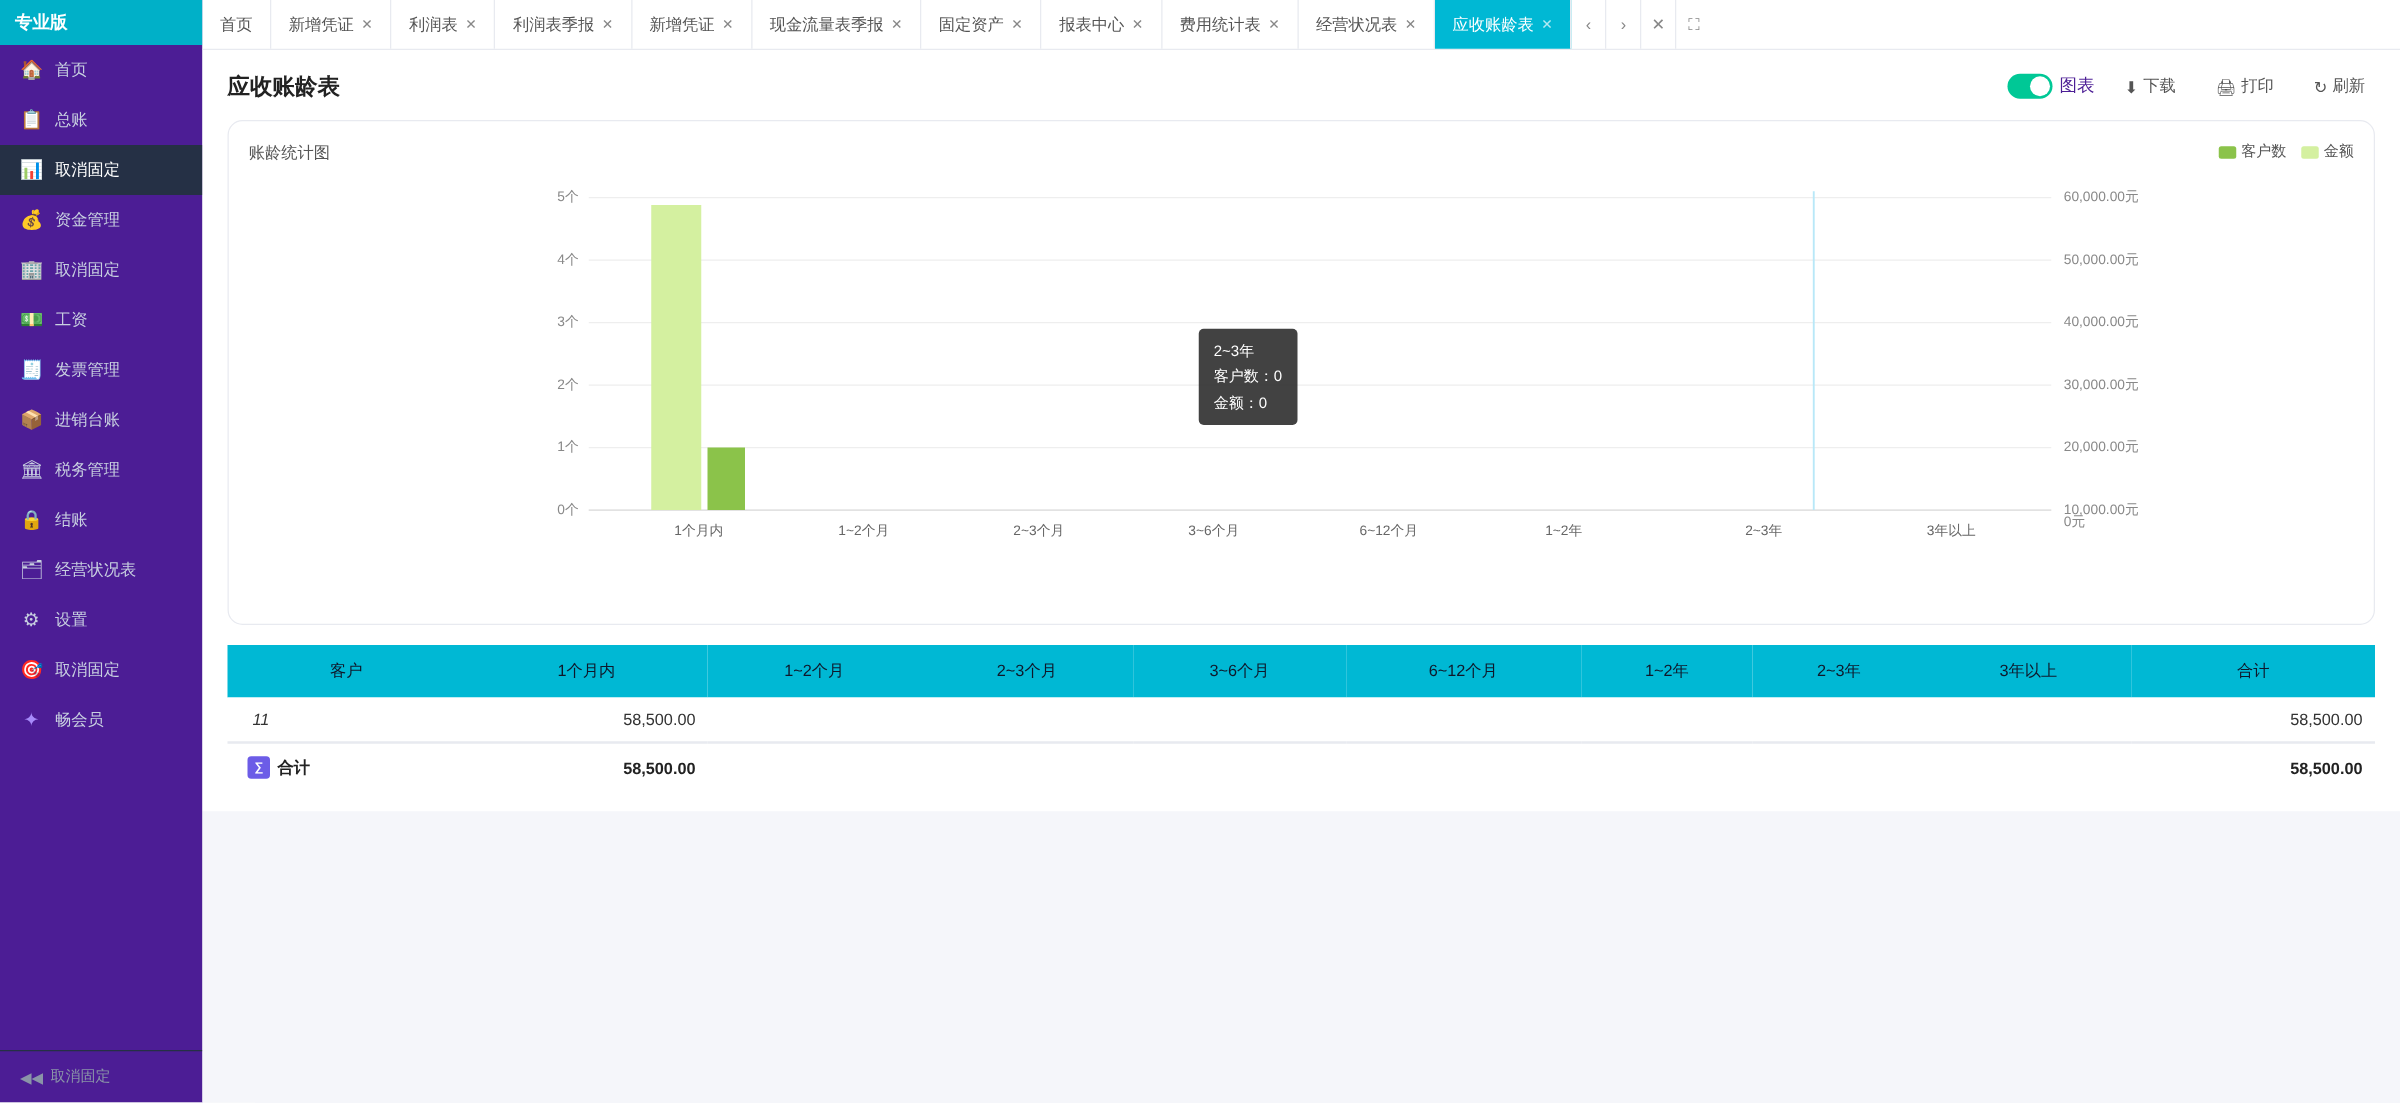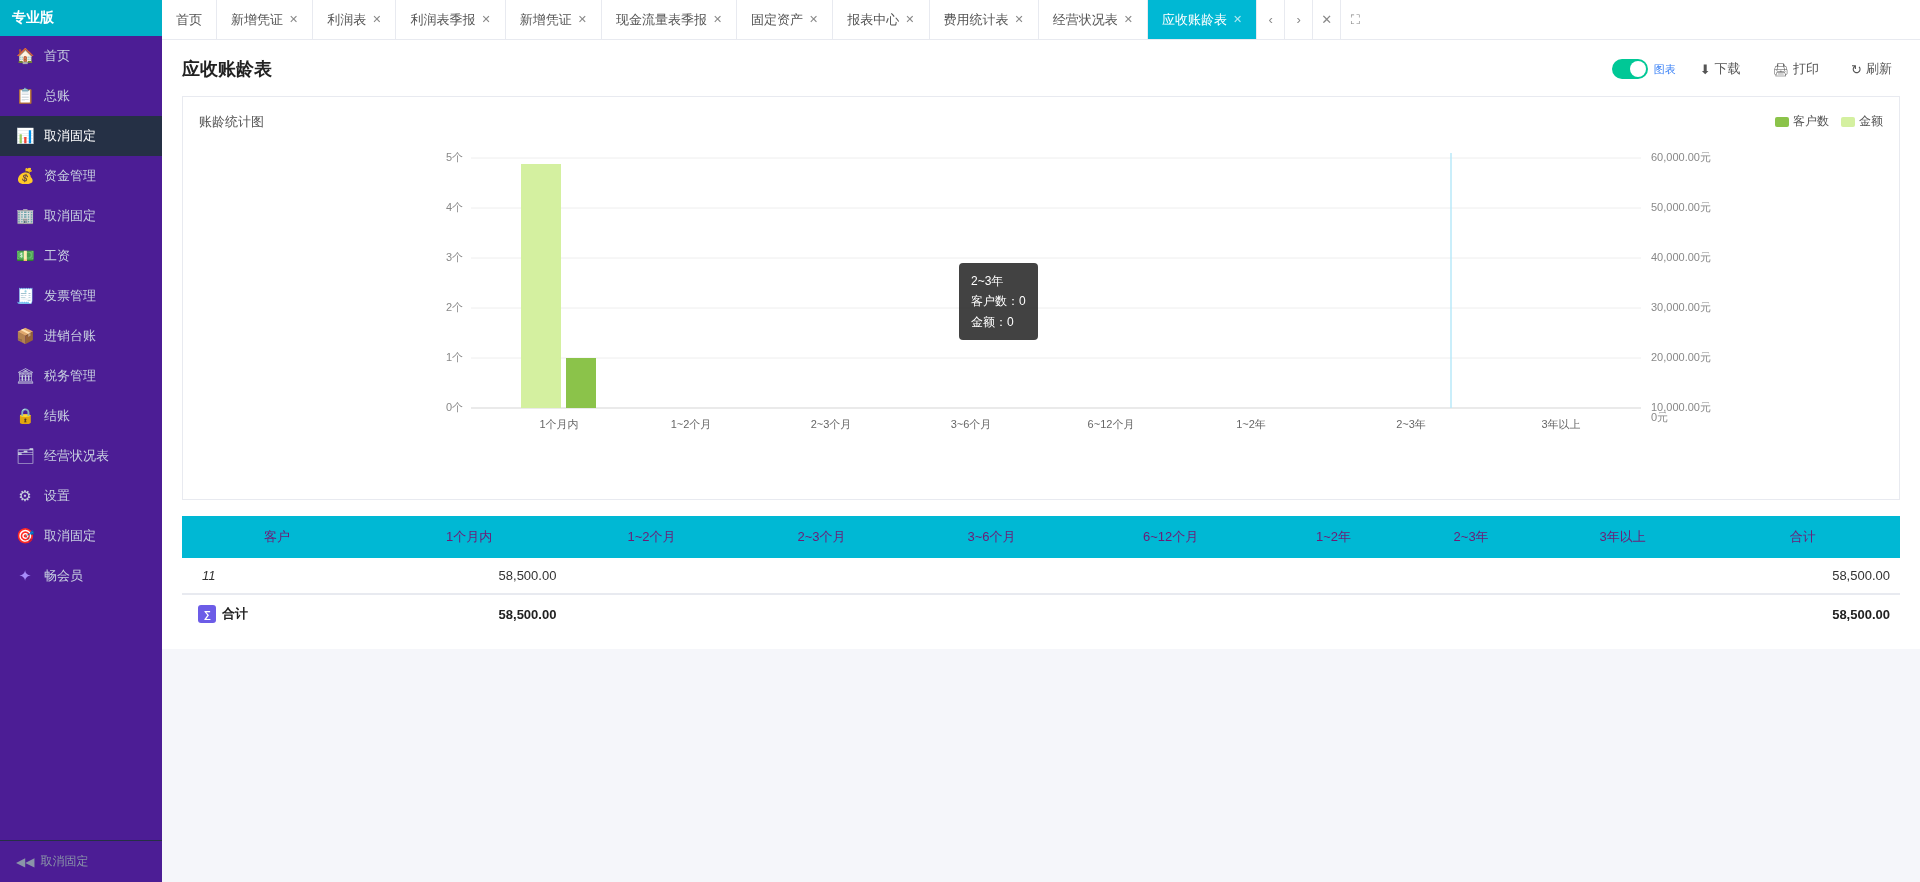--- a/index.html
+++ b/index.html
@@ -167,36 +167,36 @@
     }
     .toggle-thumb {
       width: 16px;
       height: 16px;
       background: #fff;
       border-radius: 50%;
       position: absolute;
       top: 2px;
       right: 2px;
     }
-    .toggle-label { color: #3b82f6; font-size: 11px; }
+    .toggle-label { color: #4c1d95; font-size: 14px; }
     .action-btn {
       display: flex;
       align-items: center;
       gap: 4px;
       color: #555;
       font-size: 13px;
       cursor: pointer;
       padding: 4px 8px;
       border-radius: 4px;
     }
 
     
     .chart-area {
       border: 1px solid #e8eaf0;
-      border-radius: 0;
+      border-radius: 12px;
       padding: 16px;
       margin-bottom: 16px;
       position: relative;
       background: #fff;
     }
     .chart-title {
       font-size: 13px;
       color: #555;
       margin-bottom: 12px;
     }
@@ -242,21 +242,21 @@
     }
 
     
     .data-table {
       width: 100%;
       border-collapse: collapse;
       font-size: 13px;
     }
     .data-table thead tr {
       background: #00b8d4;
-      color: #701a75;
+      color: #0f172a;
     }
     .data-table thead th {
       padding: 12px 10px;
       text-align: center;
       font-weight: 500;
       border: none;
     }
     .data-table thead th:first-child { text-align: center; }
     .data-table tbody tr {
       background: #fff;

